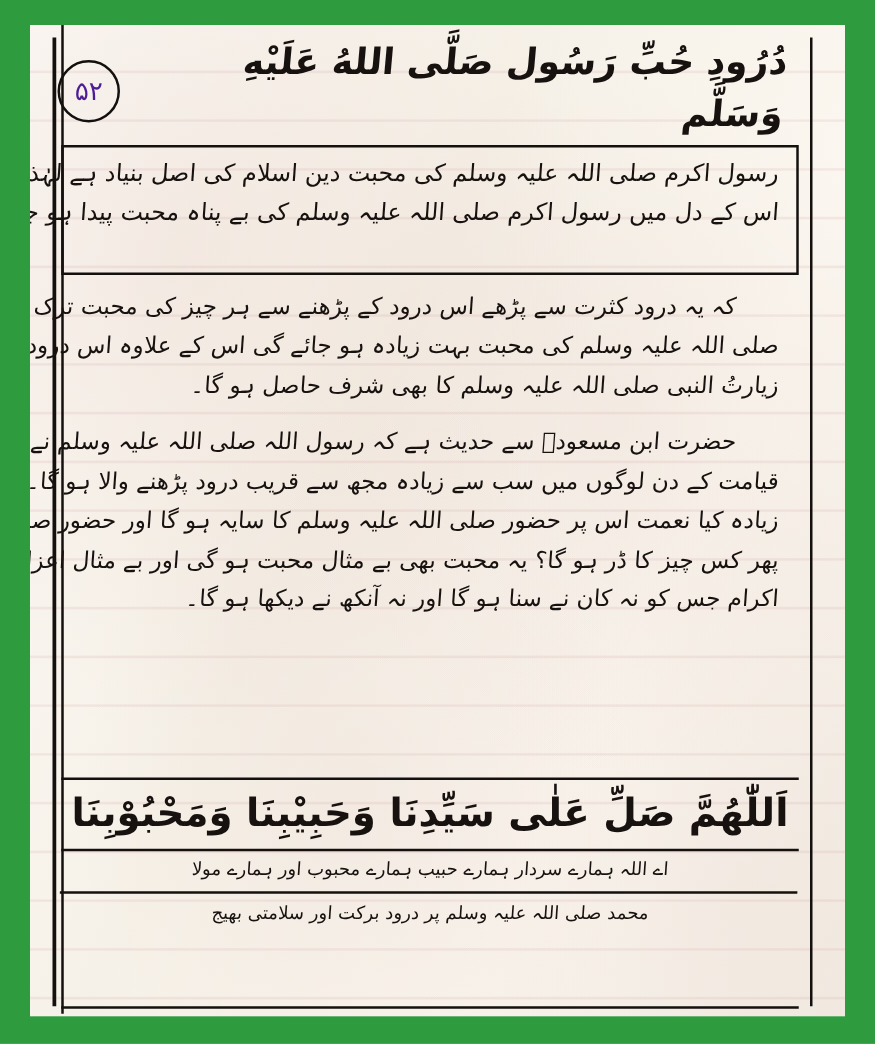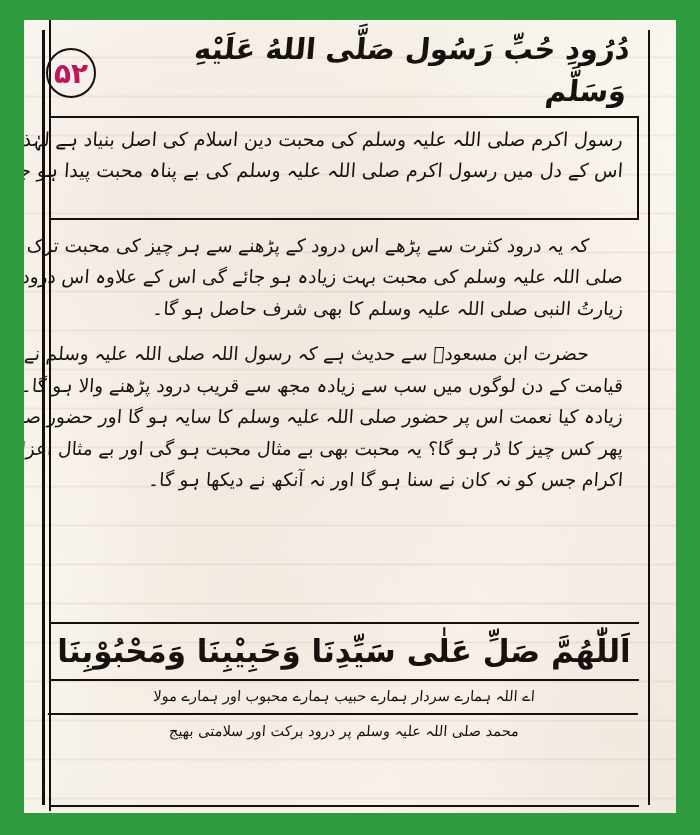--- a/index.html
+++ b/index.html
@@ -83,21 +83,21 @@
     z-index:3;
     display:flex;align-items:center;justify-content:flex-start;
     flex-direction:row;
   }
   #chapter-badge{
     flex:0 0 auto;
     width:46px;height:46px;
     border:2.5px solid #14100d;
     border-radius:50%;
     display:flex;align-items:center;justify-content:center;
-    font-size:28px;font-weight:bold;color:#be185d;
+    font-size:21px;font-weight:normal;color:#4c1d95;
     margin-right:6px;
     letter-spacing:-1px;
   }
   #header-title{
     flex:1 1 auto;
     font-size:29px;
     font-weight:bold;
     line-height:1.45;
     padding:0 14px 6px 0;
     transform:skewX(-5deg);

